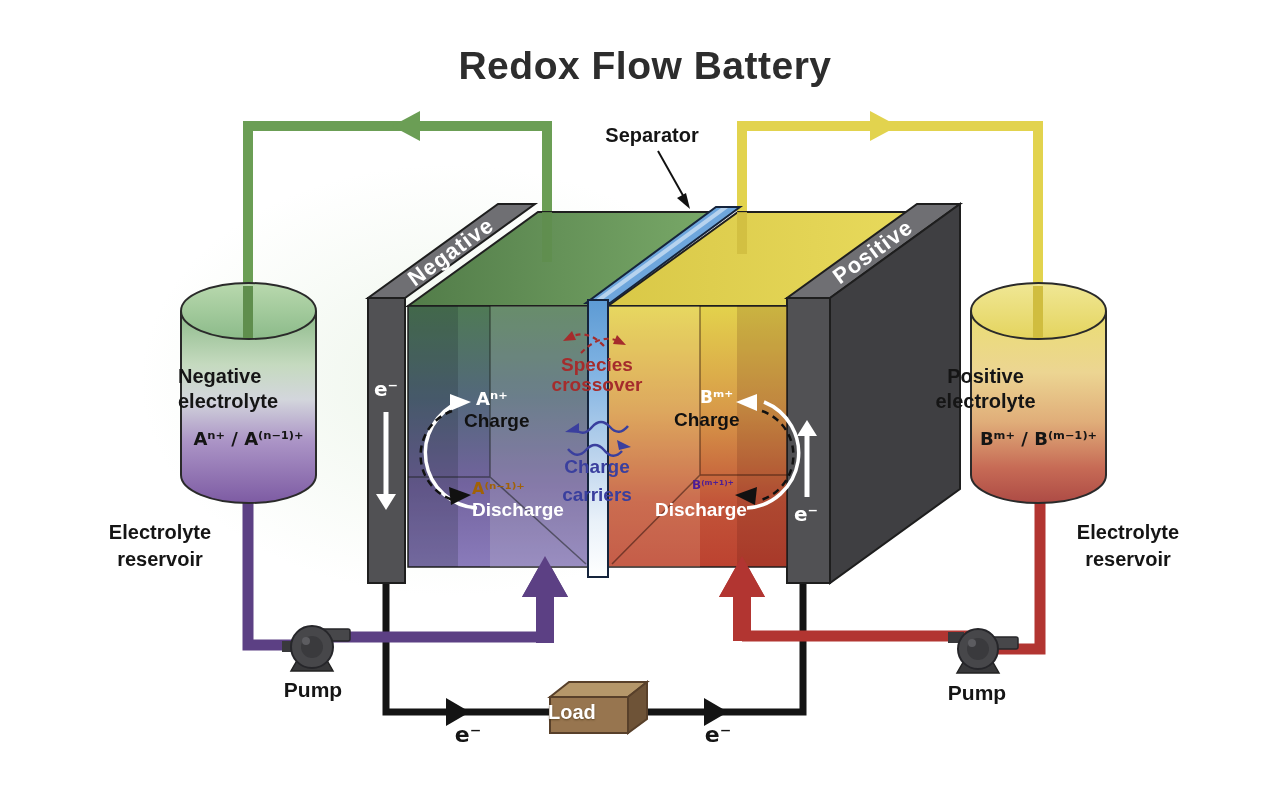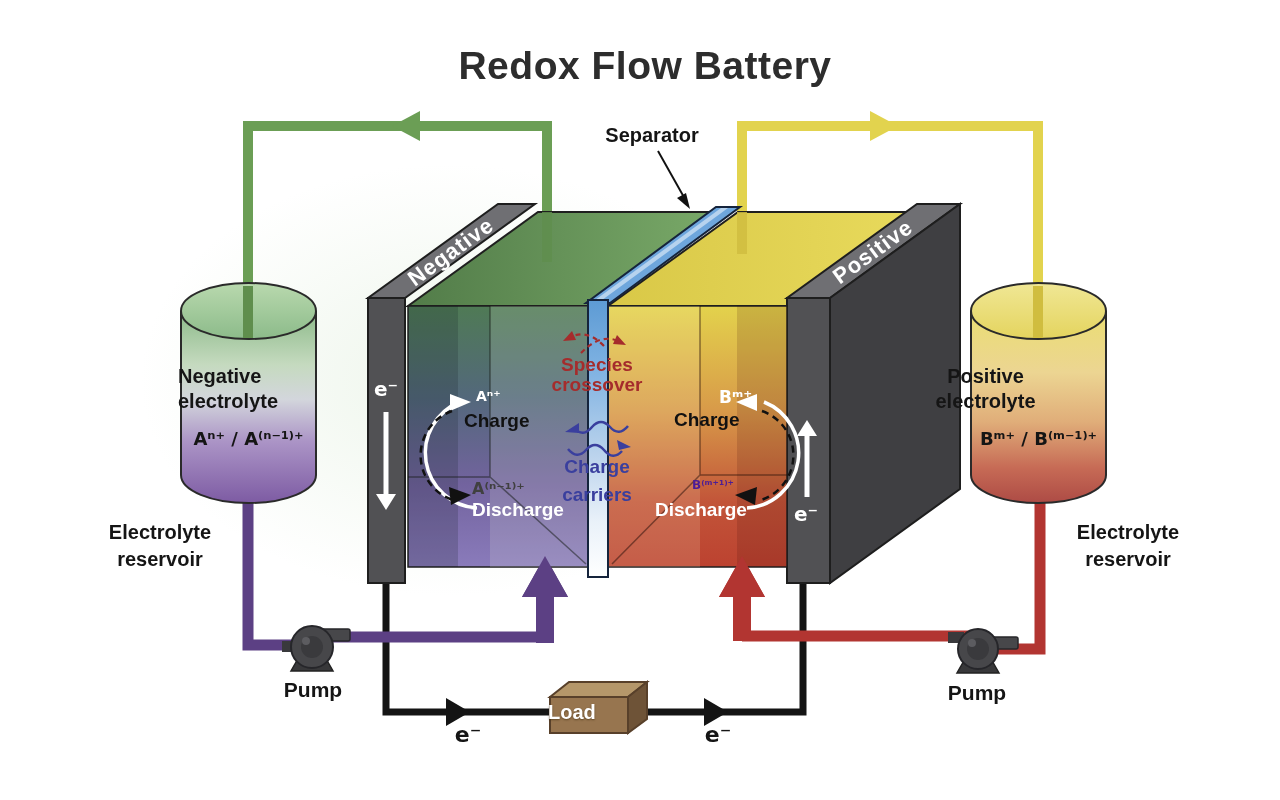--- a/index.html
+++ b/index.html
@@ -11,25 +11,25 @@
   .lbl{position:absolute;font-weight:bold;color:#151515;white-space:pre-line;}
   .formula{font-family:"DejaVu Sans",sans-serif;}
   #title{left:380px;top:44px;width:530px;font-size:39px;color:#2d2d2d;text-align:center;letter-spacing:0.5px;}
   #sep-label{left:572px;top:124px;width:160px;font-size:20px;text-align:center;}
   #neg-elec-label{left:366px;top:239px;width:170px;font-size:22px;text-align:center;color:#fff;
                   transform:rotate(-36deg);letter-spacing:1px;}
   #pos-elec-label{left:788px;top:239px;width:170px;font-size:22px;text-align:center;color:#fff;
                   transform:rotate(-36deg);letter-spacing:1px;}
   #e-left-top{left:364px;top:377px;width:44px;font-size:20px;text-align:center;color:#fff;}
   #e-right{left:784px;top:502px;width:44px;font-size:20px;text-align:center;color:#fff;}
-  #l-charge-sp{left:476px;top:388px;font-size:14px;color:#fff;}
+  #l-charge-sp{left:476px;top:388px;font-size:18px;color:#fff;}
   #l-charge{left:464px;top:410px;font-size:19px;color:#111;}
-  #l-disch-sp{left:472px;top:479px;font-size:16px;color:#404040;}
+  #l-disch-sp{left:472px;top:479px;font-size:16px;color:#a16207;}
   #l-disch{left:472px;top:499px;font-size:19px;color:#fff;}
-  #r-charge-sp{left:700px;top:387px;font-size:17px;color:#fff;margin-left:19px;}
+  #r-charge-sp{left:700px;top:387px;font-size:17px;color:#fff;}
   #r-charge{left:674px;top:409px;font-size:19px;color:#111;}
   #r-disch-sp{left:692px;top:478px;font-size:12px;color:#4c1d95;}
   #r-disch{left:655px;top:499px;font-size:19px;color:#fff;}
   #crossover{left:532px;top:355px;width:130px;font-size:19px;line-height:20px;text-align:center;color:var(--crossover-red,#a52c2c);}
   #carriers{left:532px;top:453px;width:130px;font-size:19px;line-height:28px;text-align:center;color:var(--carriers-blue,#3a3f9e);}
   #tankL-name{left:178px;top:364px;width:141px;font-size:20px;line-height:25px;text-align:left;}
   #tankL-couple{left:170px;top:428px;width:157px;font-size:18px;text-align:center;}
   #tankL-caption{left:92px;top:519px;width:136px;font-size:20px;line-height:27px;text-align:center;}
   #tankR-name{left:915px;top:364px;width:141px;font-size:20px;line-height:25px;text-align:center;}
   #tankR-couple{left:960px;top:428px;width:157px;font-size:18px;text-align:center;}

